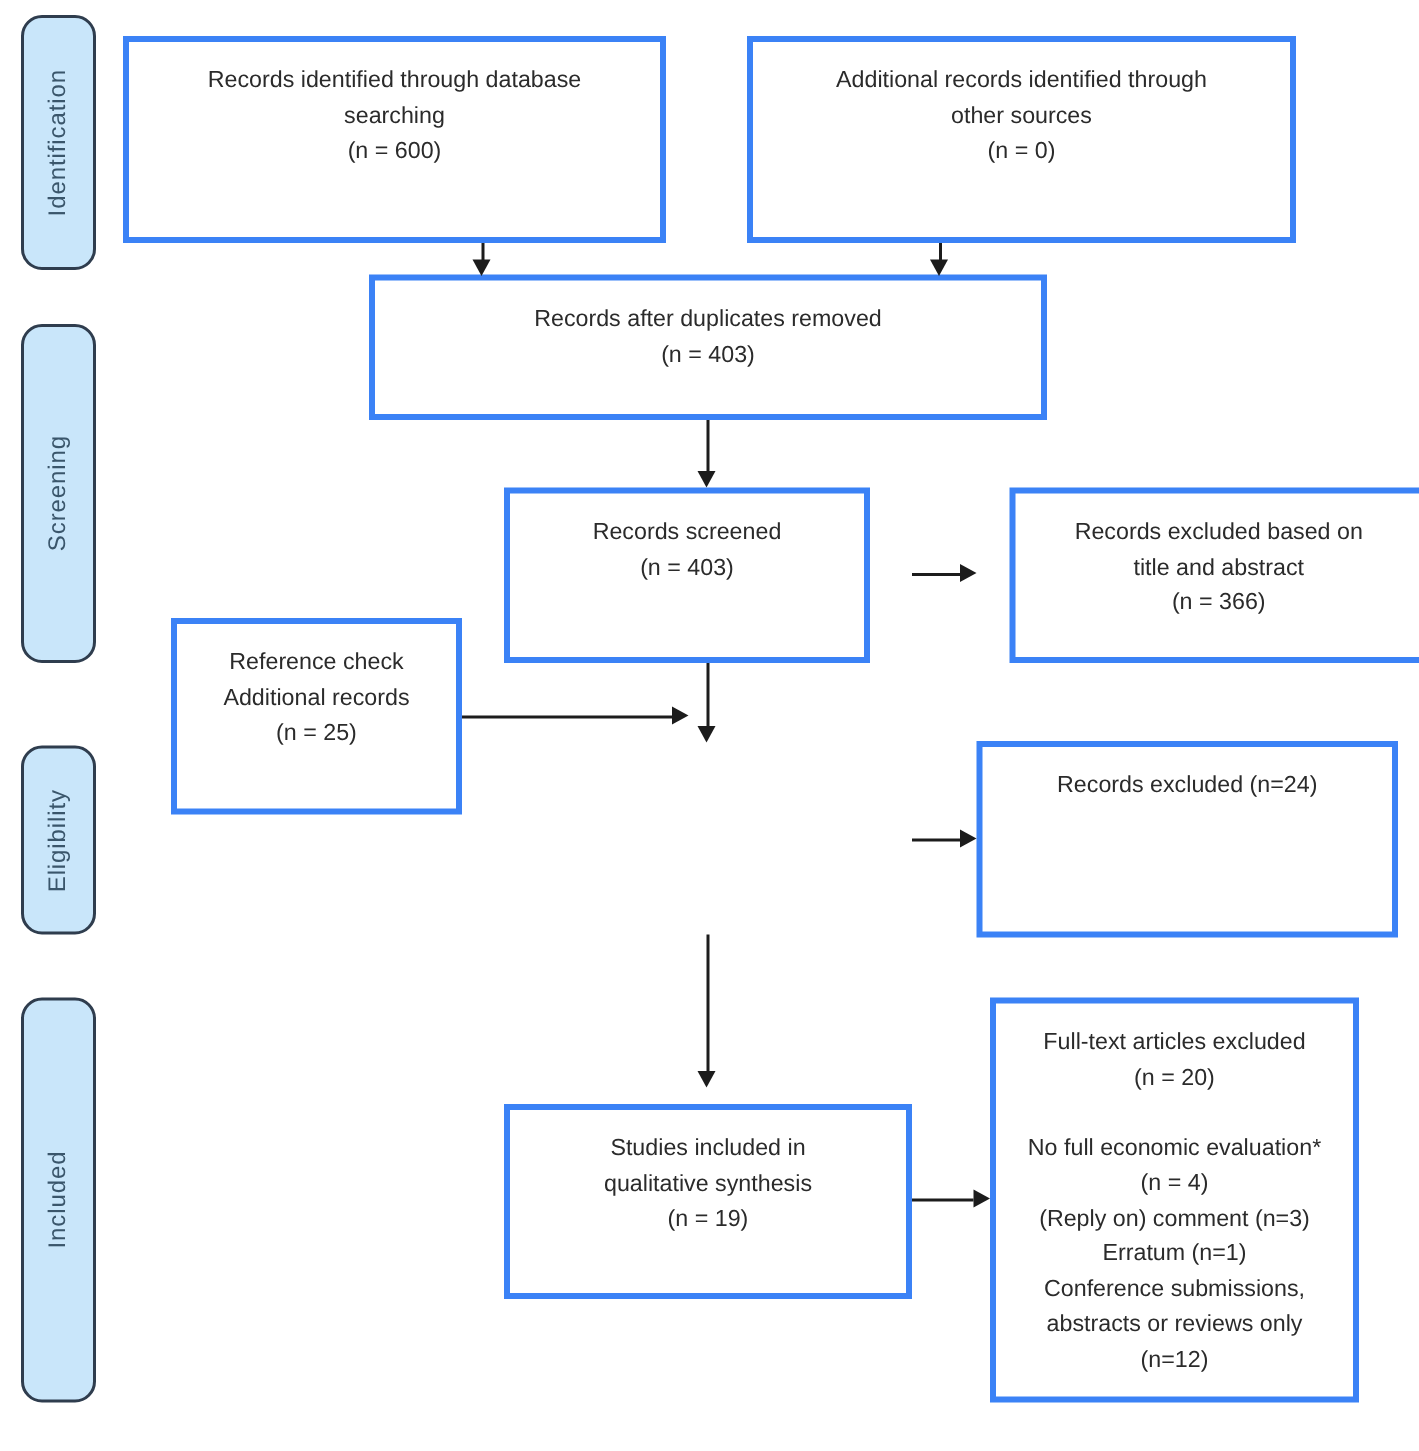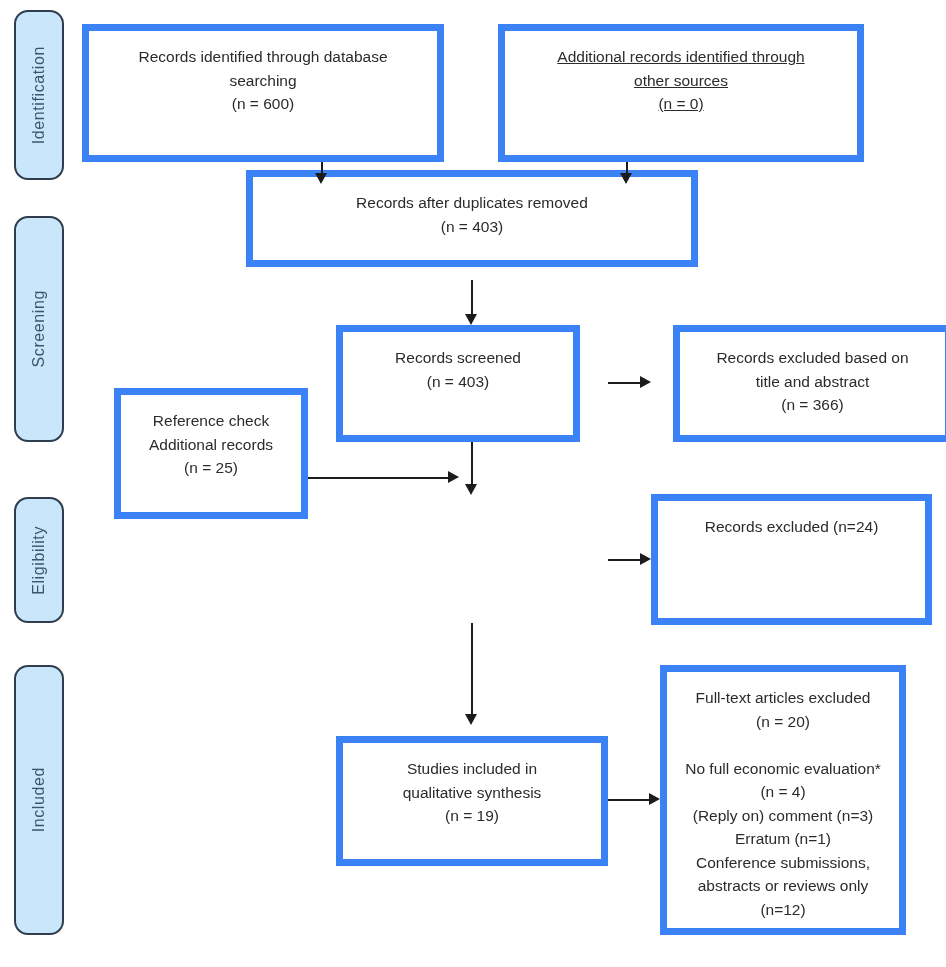--- a/index.html
+++ b/index.html
@@ -38,21 +38,21 @@
     color: #3a566b;
     white-space: nowrap;
     font-family: "Liberation Sans", sans-serif;
   }
 
   
   .flow-box {
     position: absolute;
     box-sizing: border-box;
     background: #ffffff;
-    border: 7px solid #3b82f6;
+    border: 4px solid #3b82f6;
     display: flex;
     justify-content: center;
     text-align: center;
     color: #2b2b2b;
     font-size: 15.5px;
     line-height: 1.52;
     font-family: "Liberation Sans", sans-serif;
   }
   .flow-box .box-text {
     width: 100%;
@@ -106,43 +106,43 @@
   <div class="stage-tab" style="left:14px; top:665px; width:50px; height:270px;">
     <span>Included</span>
   </div>
 
   <div class="flow-box align-top" style="left:82px; top:24px; width:362px; height:138px;">
     <div class="box-text">Records identified through database
 searching
 (n = 600)</div>
   </div>
 
-  <div class="flow-box align-top" style="left:498px; top:24px; width:366px; height:138px;text-decoration:underline;">
+  <div class="flow-box align-top" style="left:498px; top:24px; width:366px; height:138px;">
     <div class="box-text">Additional records identified through
 other sources
 (n = 0)</div>
   </div>
 
-  <div class="flow-box align-top" style="left:246px; top:170px; width:452px; height:97px;">
+  <div class="flow-box align-top" style="left:246px; top:183px; width:452px; height:97px;">
     <div class="box-text">Records after duplicates removed
 (n = 403)</div>
   </div>
 
   <div class="flow-box align-top" style="left:336px; top:325px; width:244px; height:117px;">
     <div class="box-text">Records screened
 (n = 403)</div>
   </div>
 
   <div class="flow-box align-top" style="left:651px; top:325px; width:279px; height:117px;margin-left:22px;">
     <div class="box-text">Records excluded based on
 title and abstract
 (n = 366)</div>
   </div>
 
-  <div class="flow-box align-top" style="left:114px; top:388px; width:194px; height:131px;">
+  <div class="flow-box align-top" style="left:114px; top:412px; width:194px; height:131px;">
     <div class="box-text">Reference  check
 Additional records
 (n = 25)</div>
   </div>
 
 
   <div class="flow-box align-top" style="left:651px; top:494px; width:281px; height:131px;justify-content:flex-end;">
     <div class="box-text">Records excluded (n=24)</div>
   </div>
 

